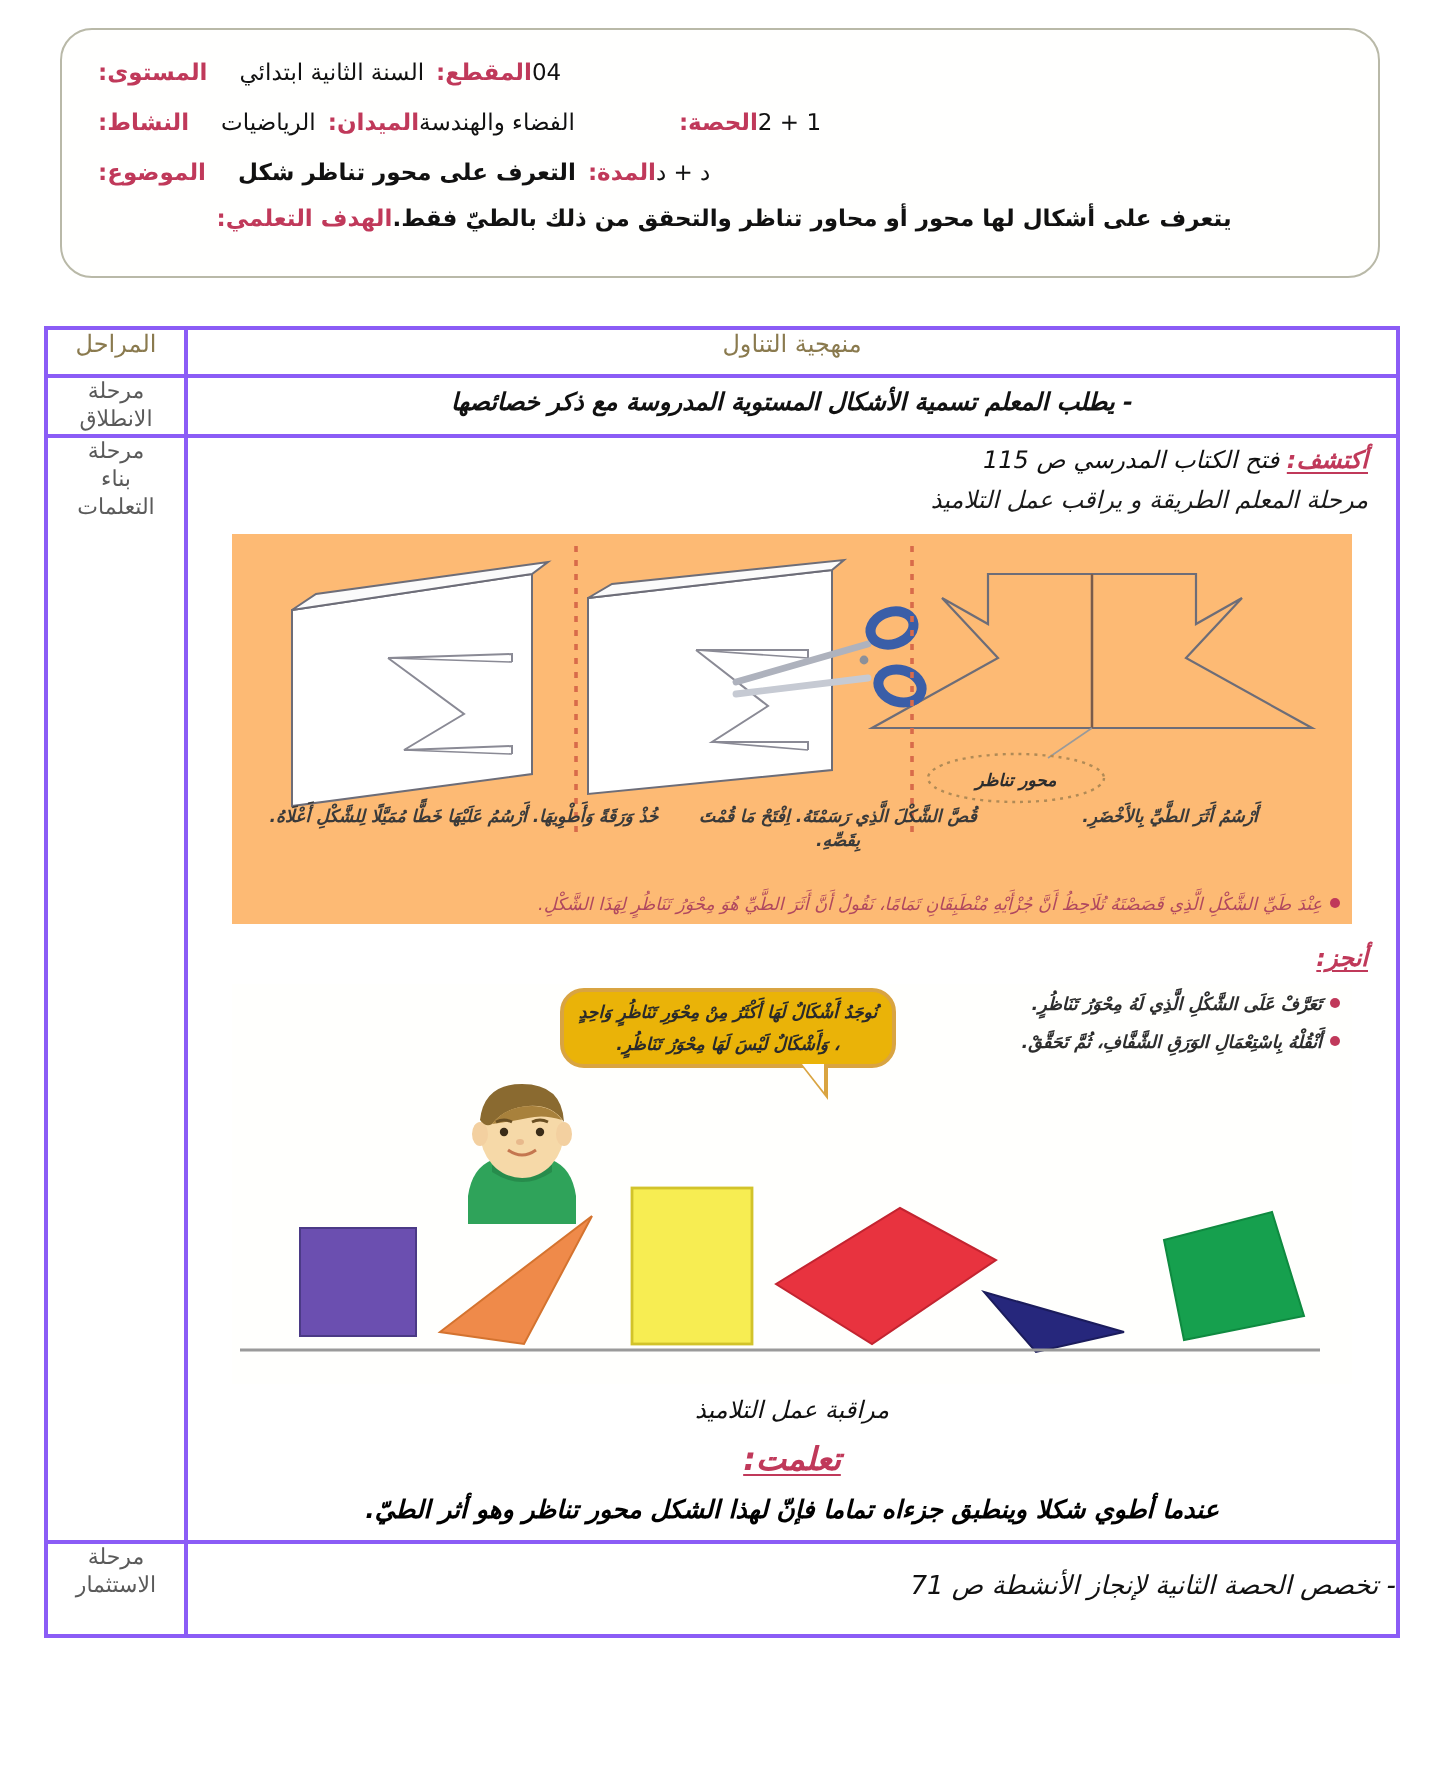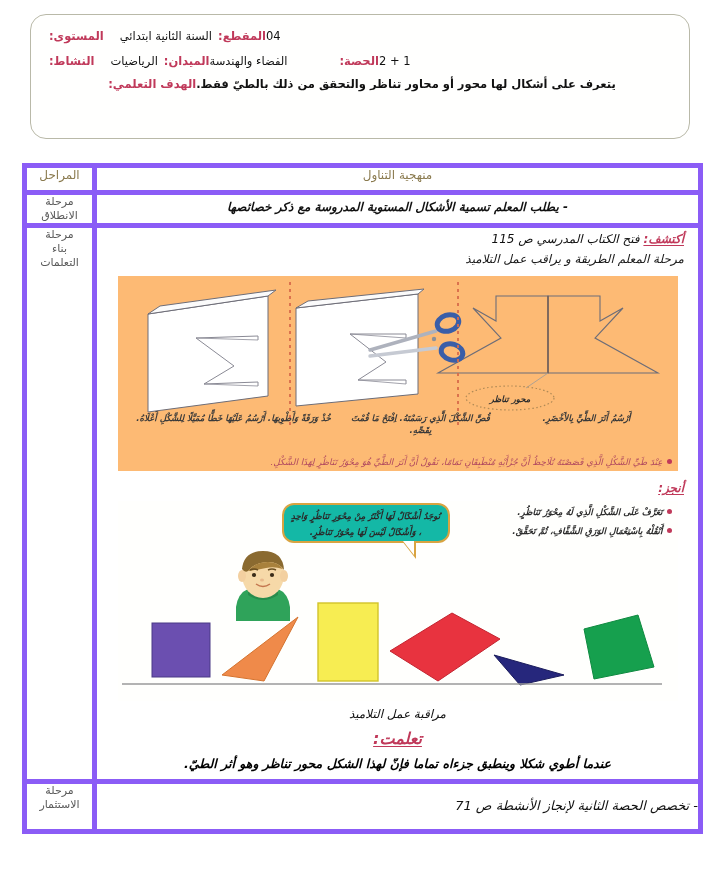--- a/index.html
+++ b/index.html
@@ -70,21 +70,21 @@
   
   .tbl {
     position: absolute;
     left: 22px;
     top: 163px;
     width: 676px;
     border-collapse: collapse;
     table-layout: fixed;
   }
   .tbl td, .tbl th {
-    border: 5px solid #8b5cf6;
+    border: 2px solid #8b5cf6;
     vertical-align: top;
     padding: 0;
   }
   .col-stage { width: 70px; }
   .col-body  { width: 606px; }
 
   .th-cell {
     text-align: center;
     color: #8a7a4e;
     font-size: 12px;
@@ -175,21 +175,21 @@
     background: #fffffd;
   }
   .bub {
     position: absolute;
     right: 228px;
     top: 2px;
     width: 168px;
     height: 40px;
     border: 2.2px solid #d9a441;
     border-radius: 12px;
-    background: #14b8a6;
+    background: #eab308;
     box-sizing: border-box;
     font-size: 8.6px;
     color: #2a2a2a;
     direction: rtl;
     text-align: center;
     line-height: 16px;
     padding: 3px 6px 0 6px;
     font-weight: bold;
   }
   .bub-tail {
@@ -281,20 +281,30 @@
       <div class="hdr-seg" style="margin-right:48px;">
         <span class="lbl">الميدان:</span>
         <span class="val-normal">الفضاء والهندسة</span>
       </div>
       <div class="hdr-seg" style="margin-right:72px;">
         <span class="lbl">الحصة:</span>
         <span class="val-normal">1 + 2</span>
       </div>
     </div>
 
+    <div class="hdr-row">
+      <div class="hdr-seg seg-right">
+        <span class="lbl">الموضوع:</span>
+        <span class="val">التعرف على محور تناظر شكل</span>
+      </div>
+      <div class="hdr-seg" style="margin-right:96px;">
+        <span class="lbl">المدة:</span>
+        <span class="val-normal">د  +  د</span>
+      </div>
+    </div>
 
     <div class="hdr-goal">
       <span class="lbl">الهدف التعلمي:</span>
       <span class="val">يتعرف على أشكال لها محور أو محاور تناظر والتحقق من ذلك بالطيّ فقط.</span>
     </div>
   </div>
 
   <table class="tbl">
     <colgroup>
       <col class="col-body">

